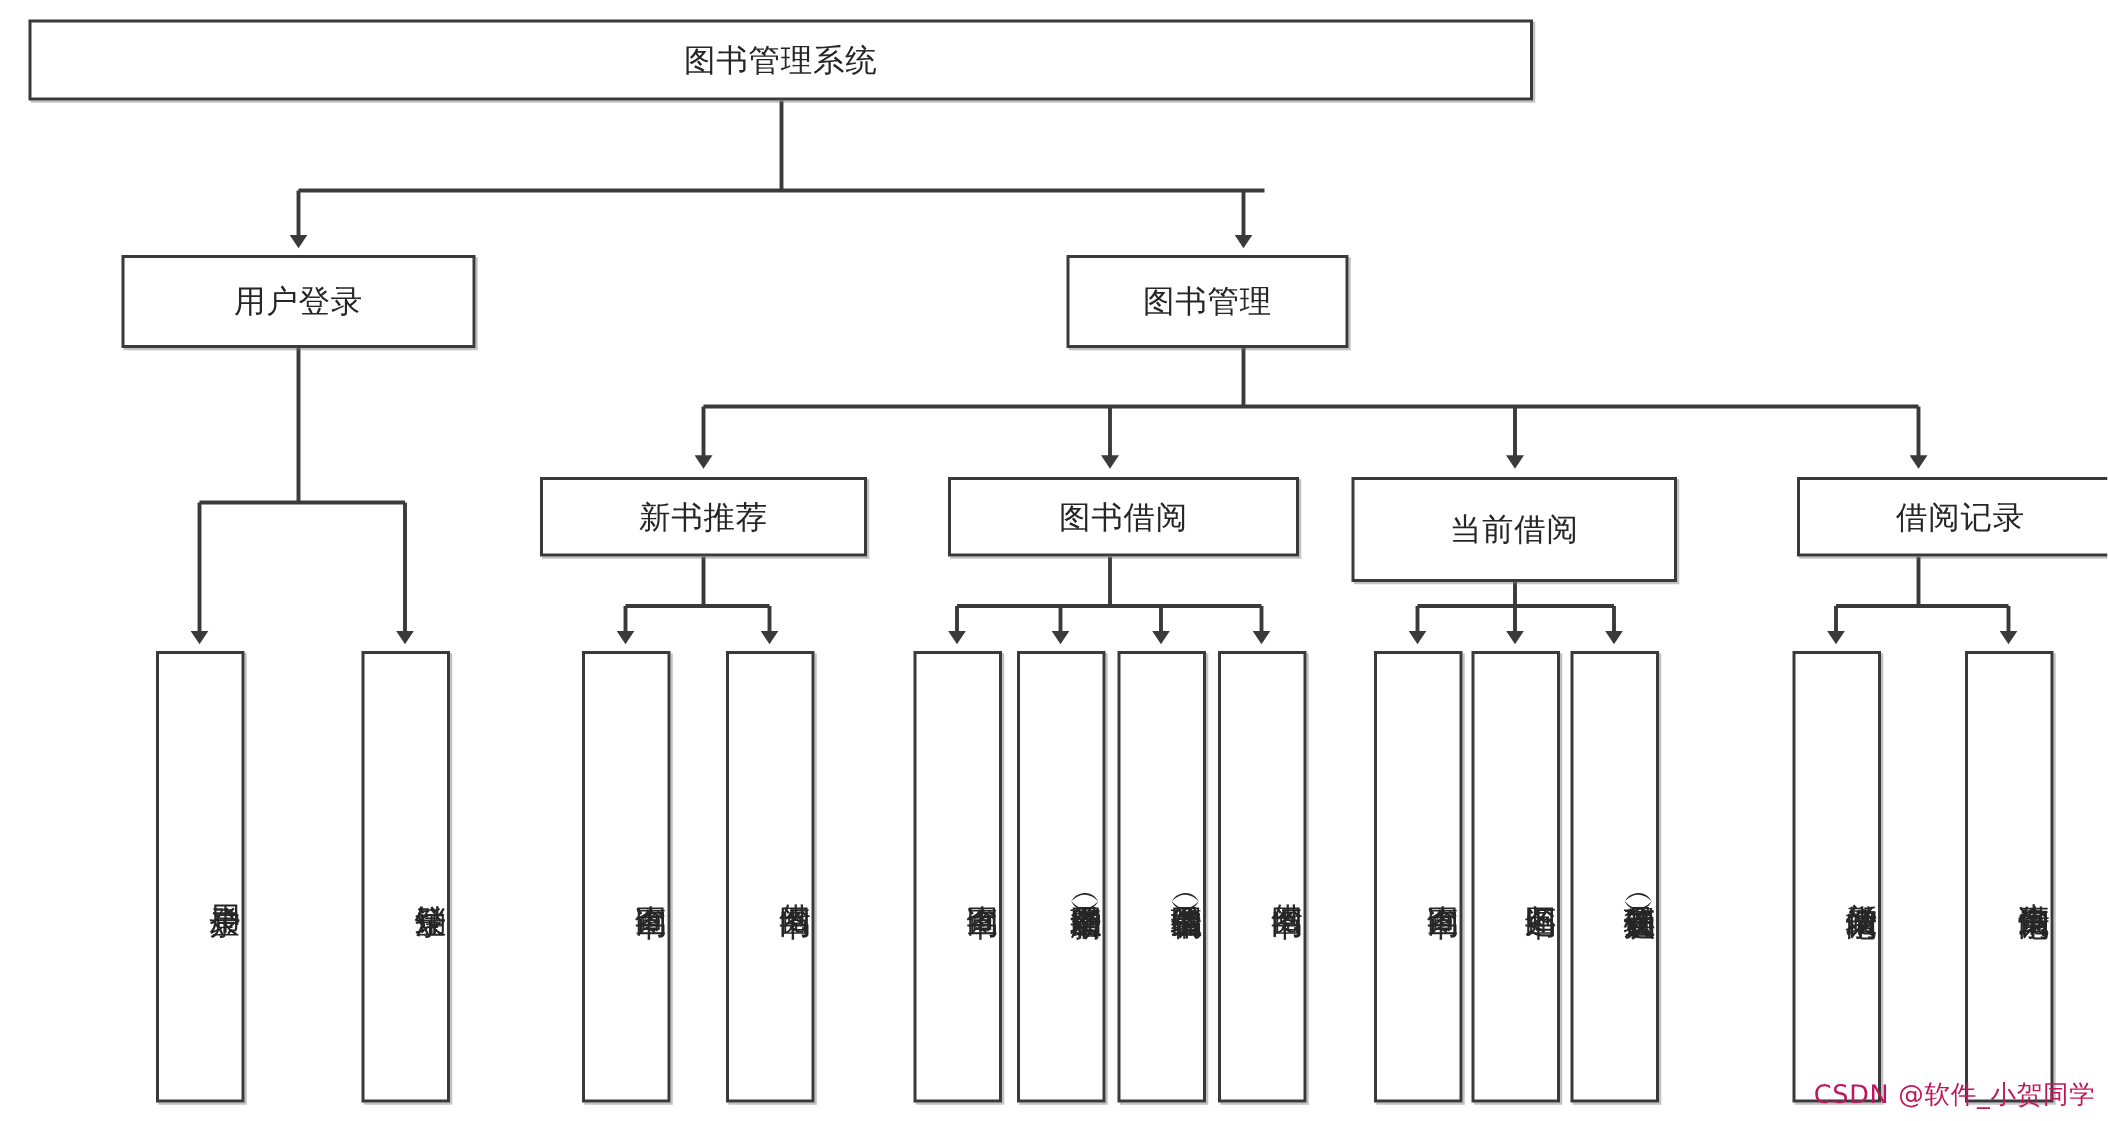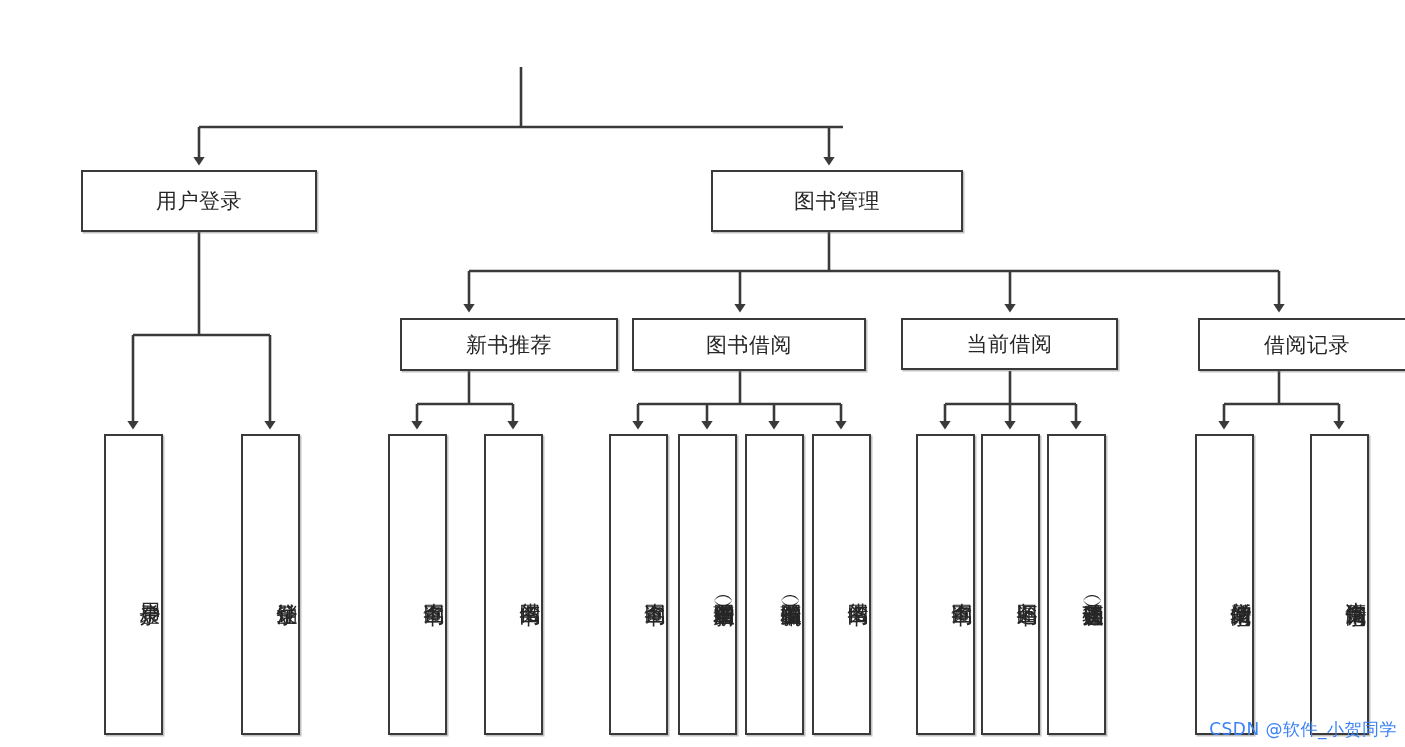--- a/index.html
+++ b/index.html
@@ -55,21 +55,21 @@
     white-space: nowrap;
   }
   .node.vertical.tall > .vlabel {
     letter-spacing: 0px;
   }
   #watermark {
     position: absolute;
     right: 8px;
     bottom: 6px;
     font-size: 17px;
-    color: #3b82f6;
+    color: #be185d;
     letter-spacing: 0.5px;
     white-space: nowrap;
     pointer-events: none;
   }
 </style>
 </head>
 <body>
 
 <div id="canvas">
 
@@ -116,35 +116,38 @@
       <path d="M1010,404 L1010,422" marker-end="url(#arrow)"></path>
       <path d="M1076,404 L1076,422" marker-end="url(#arrow)"></path>
 
       <path d="M1279,371 L1279,404"></path>
       <path d="M1224,404 L1339,404"></path>
       <path d="M1224,404 L1224,422" marker-end="url(#arrow)"></path>
       <path d="M1339,404 L1339,422" marker-end="url(#arrow)"></path>
     </g>
   </svg>
 
+  <div class="node horizontal" style="left:19px; top:13px; width:1003px; height:54px;">
+    <span>图书管理系统</span>
+  </div>
 
   <div class="node horizontal" style="left:81px; top:170px; width:236px; height:62px;">
     <span>用户登录</span>
   </div>
-  <div class="node horizontal" style="left:711px; top:170px; width:252px; height:62px;">
+  <div class="node horizontal" style="left:711px; top:170px; width:188px; height:62px;">
     <span>图书管理</span>
   </div>
 
-  <div class="node horizontal" style="left:360px; top:318px; width:218px; height:53px;margin-left:40px;">
+  <div class="node horizontal" style="left:360px; top:318px; width:218px; height:53px;">
     <span>新书推荐</span>
   </div>
   <div class="node horizontal" style="left:632px; top:318px; width:234px; height:53px;">
     <span>图书借阅</span>
   </div>
-  <div class="node horizontal" style="left:901px; top:318px; width:217px; height:52px;">
+  <div class="node horizontal" style="left:901px; top:318px; width:217px; height:70px;">
     <span>当前借阅</span>
   </div>
   <div class="node horizontal" style="left:1198px; top:318px; width:218px; height:53px;">
     <span>借阅记录</span>
   </div>
 
   <div class="node vertical" style="left:104px; top:434px; width:59px; height:301px;">
     <span class="vlabel">用户登录</span>
   </div>
   <div class="node vertical" style="left:241px; top:434px; width:59px; height:301px;">

